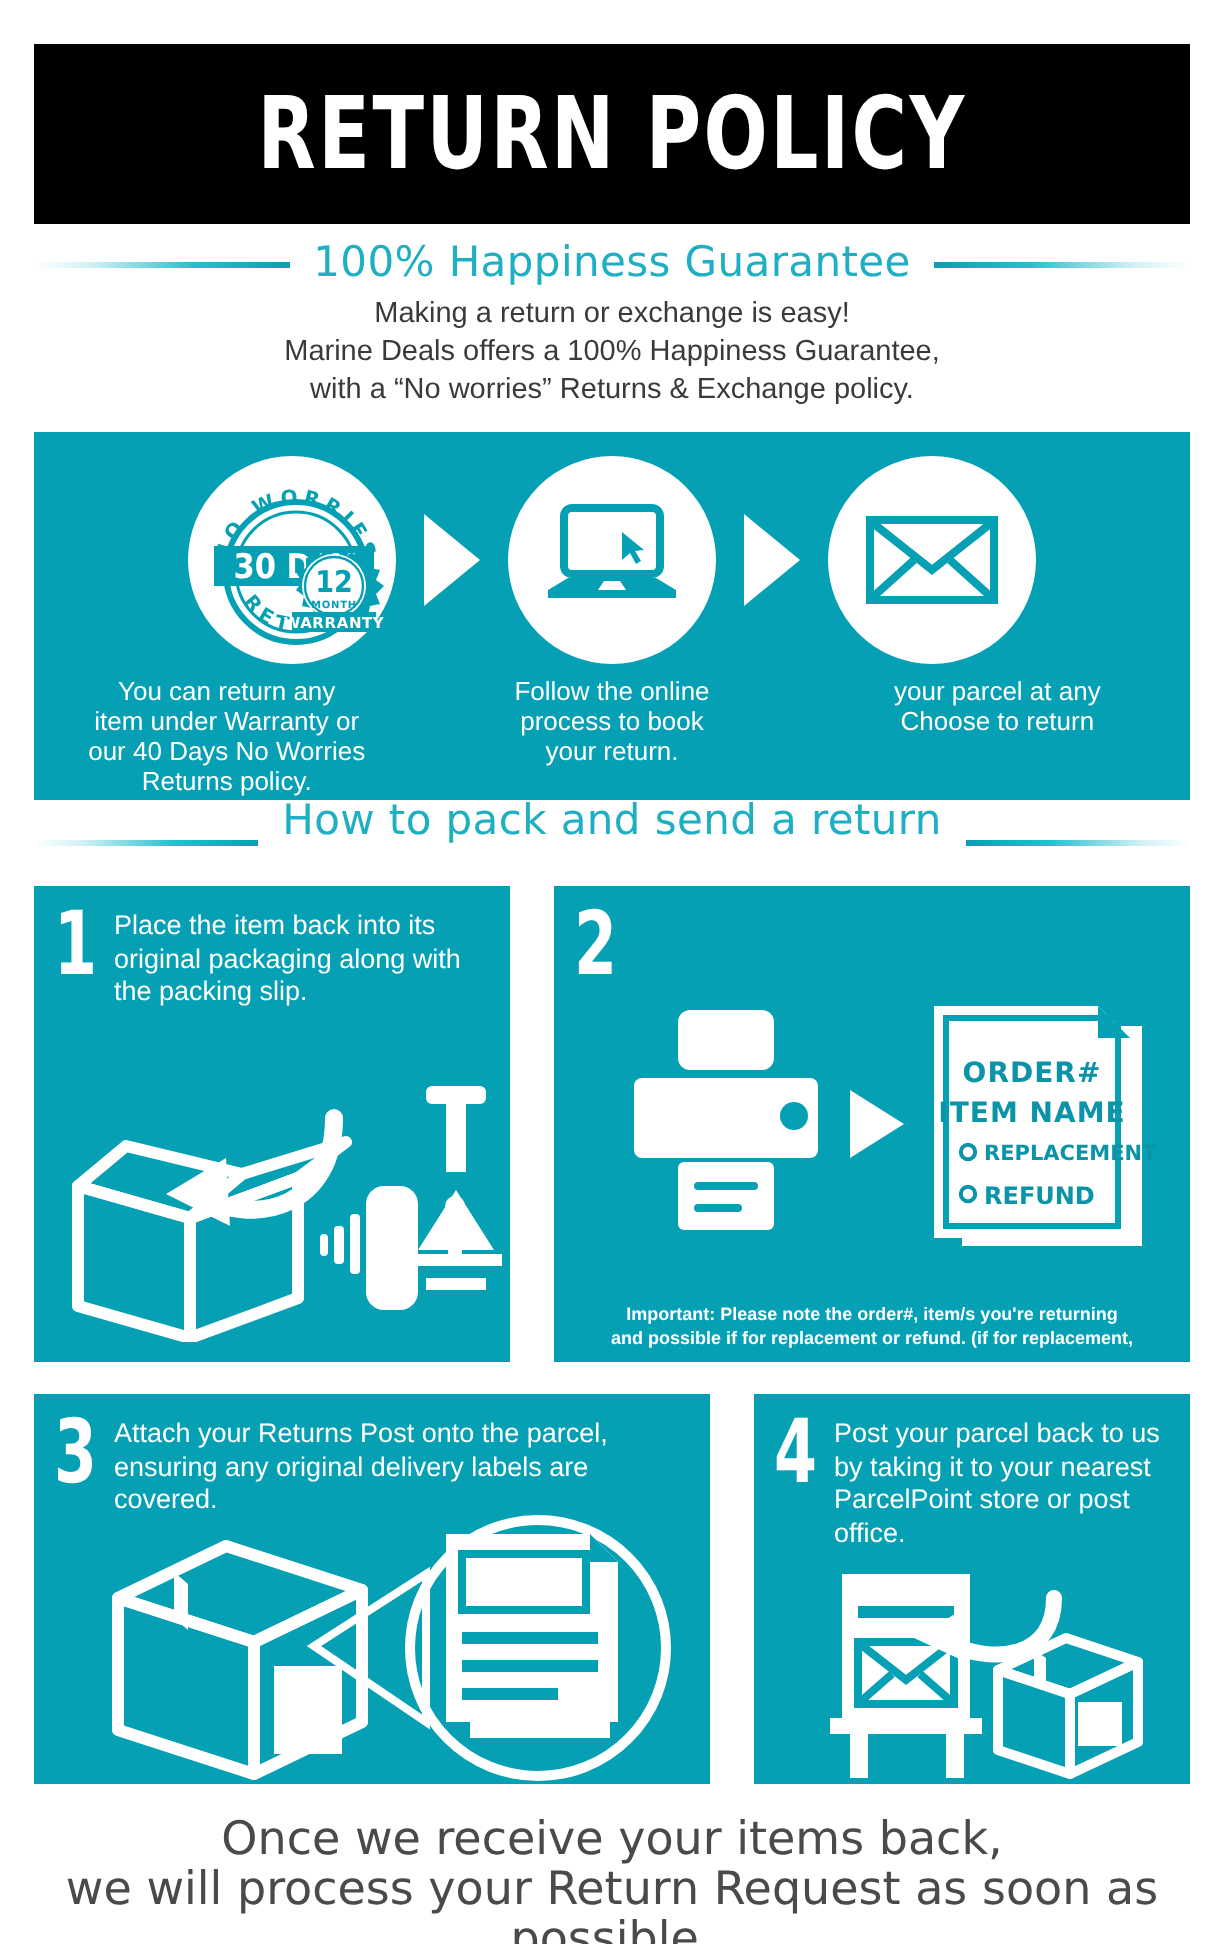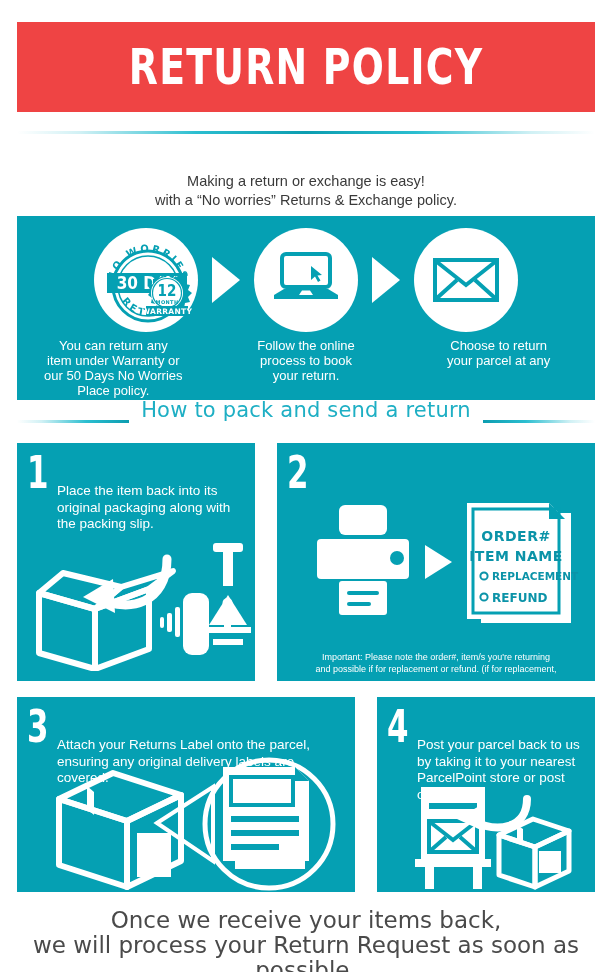--- a/index.html
+++ b/index.html
@@ -9,22 +9,22 @@
     font-family: "Liberation Sans", sans-serif;
     overflow: hidden;
     position: relative;
   }
   .page { width: 612px; height: 972px; position: relative; }
 
   
   .title-banner {
     position: absolute; left: 17px; top: 22px;
     width: 578px; height: 90px;
-    background: #ef4444;
-    display: flex; align-items: center; justify-content: center;
+    background: #000000;
+    display: flex; align-items: center; justify-content: center; text-decoration: underline;
   }
   .title-text {
     color: #ffffff;
     font-family: "DejaVu Sans Condensed", "Liberation Sans Narrow", "Liberation Sans", sans-serif;
     font-size: 50px; font-weight: 700;
     letter-spacing: 1.5px;
     transform: scaleX(0.84);
     white-space: nowrap;
   }
 
@@ -53,21 +53,20 @@
     letter-spacing: 0.2px;
   }
 
   
   .intro {
     position: absolute; left: 17px; top: 148px; width: 578px;
     text-align: center;
     color: #3a3a3a;
     font-size: 14.5px;
     line-height: 19px;
-    margin-top: 24px;
   }
 
   
   .process {
     position: absolute; left: 17px; top: 216px;
     width: 578px; height: 184px;
     background: #05A0B3;
   }
   .proc-icons {
     position: absolute; left: 0; top: 10px; width: 578px; height: 108px;
@@ -111,30 +110,30 @@
   .p4 { left: 377px; top: 697px; width: 218px; height: 195px; }
 
   .step-head { display: flex; padding: 10px 10px 0 10px; }
   .step-num {
     font-family: "DejaVu Sans Condensed", "Liberation Sans Narrow", "Liberation Sans", sans-serif;
     font-size: 44px; font-weight: 700; line-height: 40px;
     color: #ffffff; transform: scaleX(0.78);
     transform-origin: left top;
     width: 30px; flex: 0 0 auto;
   }
-  .step-text { font-size: 13.5px; line-height: 16.5px; padding-top: 2px; margin-top: 28px; }
+  .step-text { font-size: 13.5px; line-height: 16.5px; padding-top: 2px; }
   .p2 .step-text, .p3 .step-text { font-size: 13.5px; }
   .link-here { color: #FFE34D; text-decoration: underline; }
 
   .art { position: absolute; left: 0; right: 0; }
 
   .fineprint {
     position: absolute; left: 8px; right: 8px; bottom: 6px;
     text-align: center; font-size: 9px; line-height: 12px;
-    font-weight: 400; color: #ffffff;
+    font-weight: 700; color: #ffffff;
   }
 
   
   .footer {
     position: absolute; left: 17px; top: 908px; width: 578px;
     text-align: center;
     color: #4a4a4a;
     font-family: "DejaVu Sans", sans-serif;
     font-size: 23px; line-height: 25px;
   }
@@ -144,25 +143,27 @@
 <body>
 
 <div class="page">
 
   <div class="title-banner">
     <div class="title-text">RETURN POLICY</div>
   </div>
 
   <div class="divider" style="top:118px;">
     <div class="rule left"></div>
+    <div class="dlabel">100% Happiness Guarantee</div>
     <div class="rule right"></div>
   </div>
 
   <div class="intro">
     <div>Making a return or exchange is easy!</div>
+    <div>Marine Deals offers a 100% Happiness Guarantee,</div>
     <div>with a “No worries” Returns &amp; Exchange policy.</div>
   </div>
 
   <div class="process">
     <div class="proc-icons">
 
       <div class="circle">
         <svg class="svg-w" width="104" height="104" viewBox="0 0 104 104">
           <defs>
             <path id="arcTop" d="M 20,58 A 34,34 0 0 1 88,58"></path>
@@ -218,31 +219,31 @@
           <path d="M5 7 L34 30 L63 7" fill="none" stroke="#05A0B3" stroke-width="4"></path>
           <path d="M5 43 L25 25 M63 43 L43 25" fill="none" stroke="#05A0B3" stroke-width="4"></path>
         </svg>
       </div>
     </div>
 
     <div class="proc-caps">
       <div class="proc-cap">
         <div>You can return any</div>
         <div>item under Warranty or</div>
-        <div>our 50 Days No Worries</div>
-        <div>Place policy.</div>
+        <div>our 40 Days No Worries</div>
+        <div>Returns policy.</div>
       </div>
       <div class="proc-cap">
         <div>Follow the online</div>
         <div>process to book</div>
         <div>your return.</div>
       </div>
       <div class="proc-cap">
+        <div>your parcel at any</div>
         <div>Choose to return</div>
-        <div>your parcel at any</div>
       </div>
     </div>
   </div>
 
   <div class="divider" style="top:396px;align-items:flex-end;">
     <div class="rule left"></div>
     <div class="dlabel">How to pack and send a return</div>
     <div class="rule right"></div>
   </div>
 
@@ -319,21 +320,21 @@
     </div>
     <div class="fineprint">
       <div>Important: Please note the order#, item/s you're returning</div>
       <div>and possible if for replacement or refund. (if for replacement,</div>
     </div>
   </div>
 
   <div class="panel p3">
     <div class="step-head">
       <div class="step-num">3</div>
-      <div class="step-text">Attach your Returns Label onto the parcel, ensuring any original delivery labels are covered.</div>
+      <div class="step-text">Attach your Returns Post onto the parcel, ensuring any original delivery labels are covered.</div>
     </div>
     <div class="art" style="top:60px;">
       <svg class="svg-w" width="338" height="135" viewBox="0 0 338 135">
 
         <path d="M140 66 L196 30 L196 104 Z" fill="none" stroke="#ffffff" stroke-width="4"></path>
 
         <g fill="none" stroke="#ffffff" stroke-width="6" stroke-linejoin="round">
           <path d="M42 42 L42 108 L110 130 L110 64 Z"></path>
           <path d="M110 64 L110 130 L164 104 L164 38 Z"></path>
           <path d="M42 42 L96 16 L164 38 L110 64 Z"></path>

